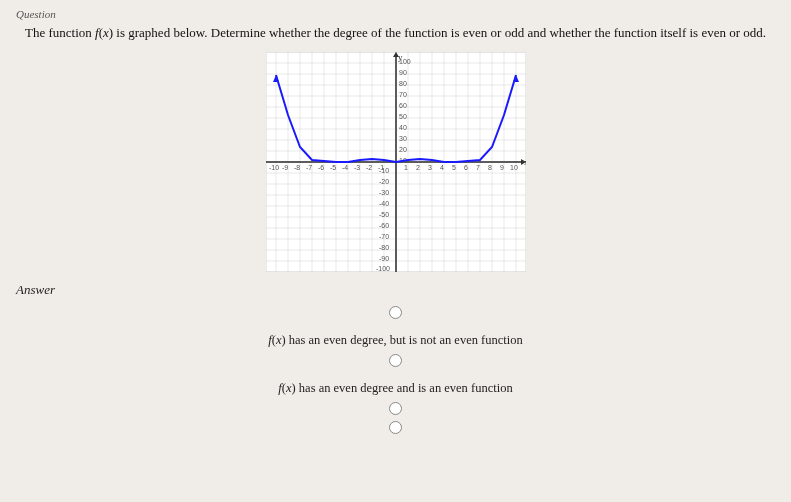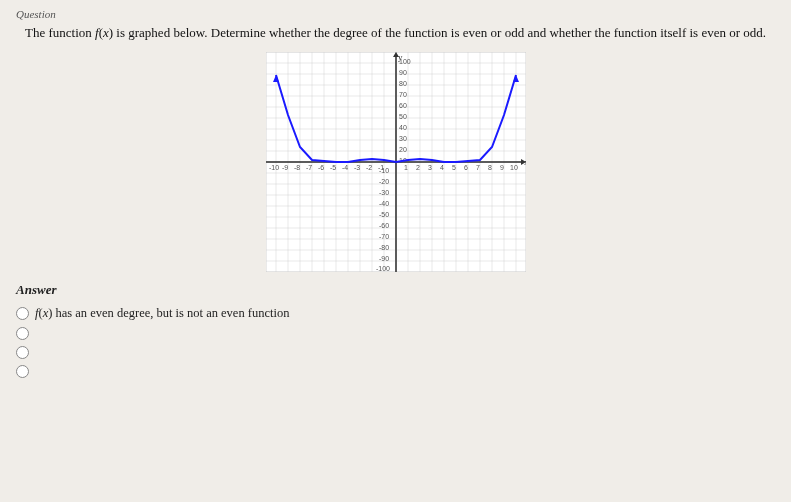--- a/index.html
+++ b/index.html
@@ -48,28 +48,28 @@
       height: 220px;
     }
     .answer-section {
       margin-top: 10px;
     }
     .answer-label {
       font-size: 13px;
       font-style: italic;
       margin-bottom: 8px;
       color: #222;
-      font-weight: bold;
     }
     .option {
       display: flex;
       align-items: center;
       margin-bottom: 6px;
-      gap: 6px;
+      gap: 14px;
       cursor: pointer;
+      flex-direction: column;
     }
     .option-radio {
       width: 13px;
       height: 13px;
       border-radius: 50%;
       border: 1.5px solid #888;
       background: #fff;
       flex-shrink: 0;
       display: flex;
       align-items: center;
@@ -236,20 +236,23 @@
 
     <div class="option">
       <div class="option-radio"></div>
       <span class="option-text">
         <em class="fx">f</em>(<em class="fx">x</em>) has an even degree, but is not an even function
       </span>
     </div>
 
     <div class="option">
       <div class="option-radio"></div>
+      <span class="option-text">
+        <em class="fx">f</em>(<em class="fx">x</em>) has an even degree and is an even function
+      </span>
     </div>
 
     <div class="option">
       <div class="option-radio"></div>
     </div>
 
     <div class="option">
       <div class="option-radio"></div>
     </div>
   </div>

